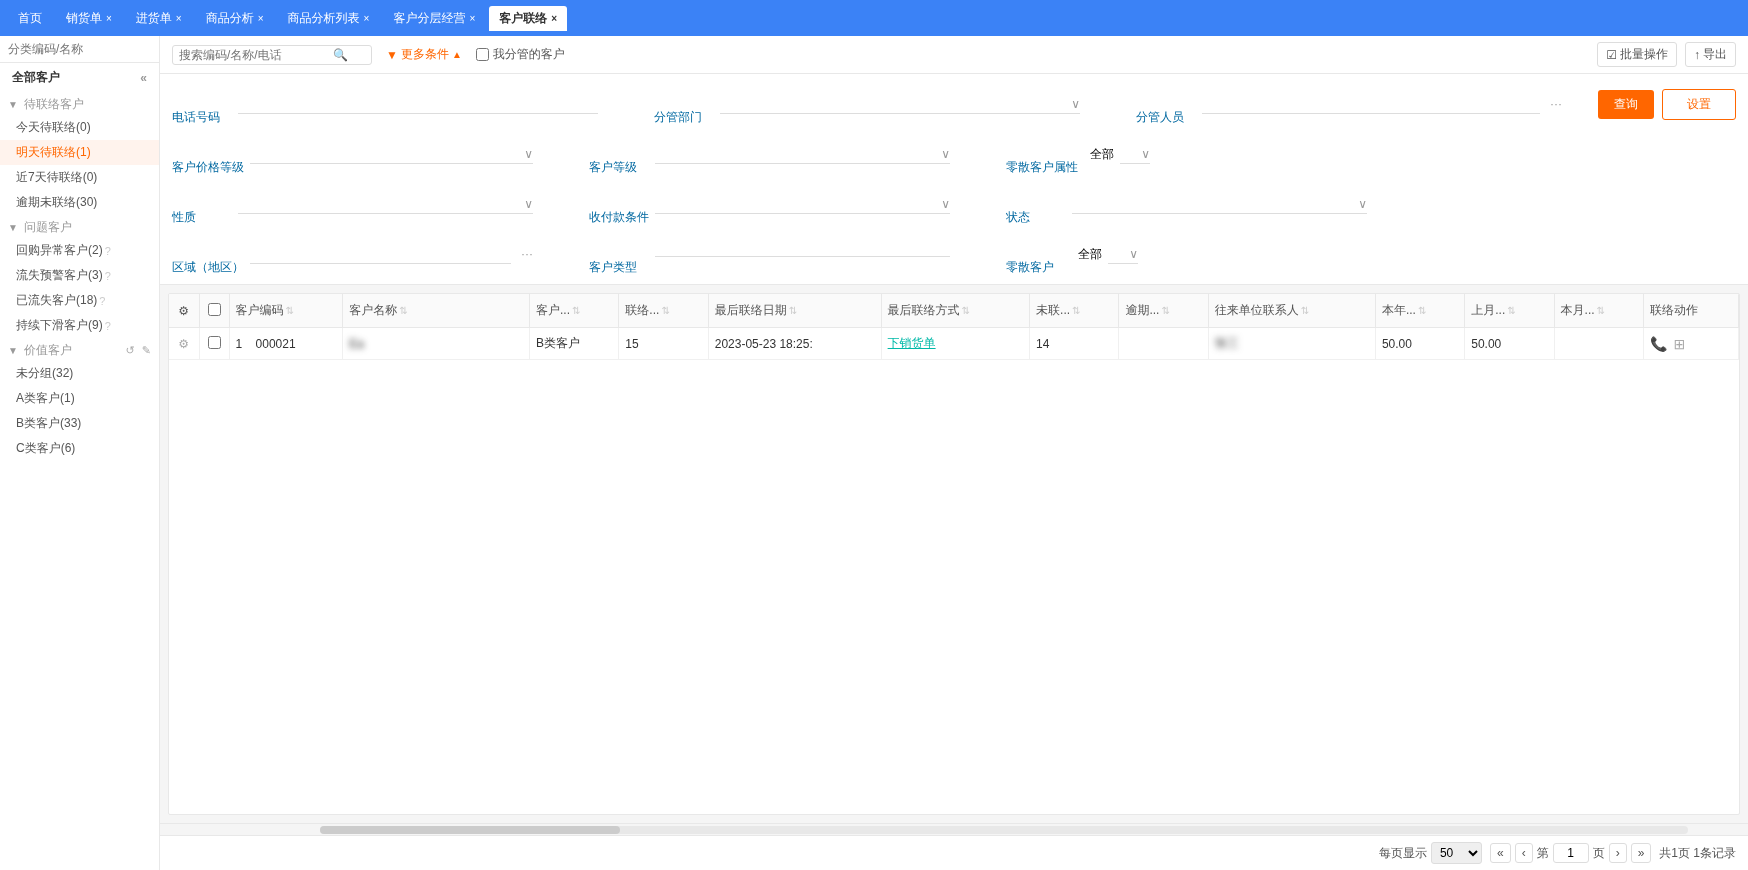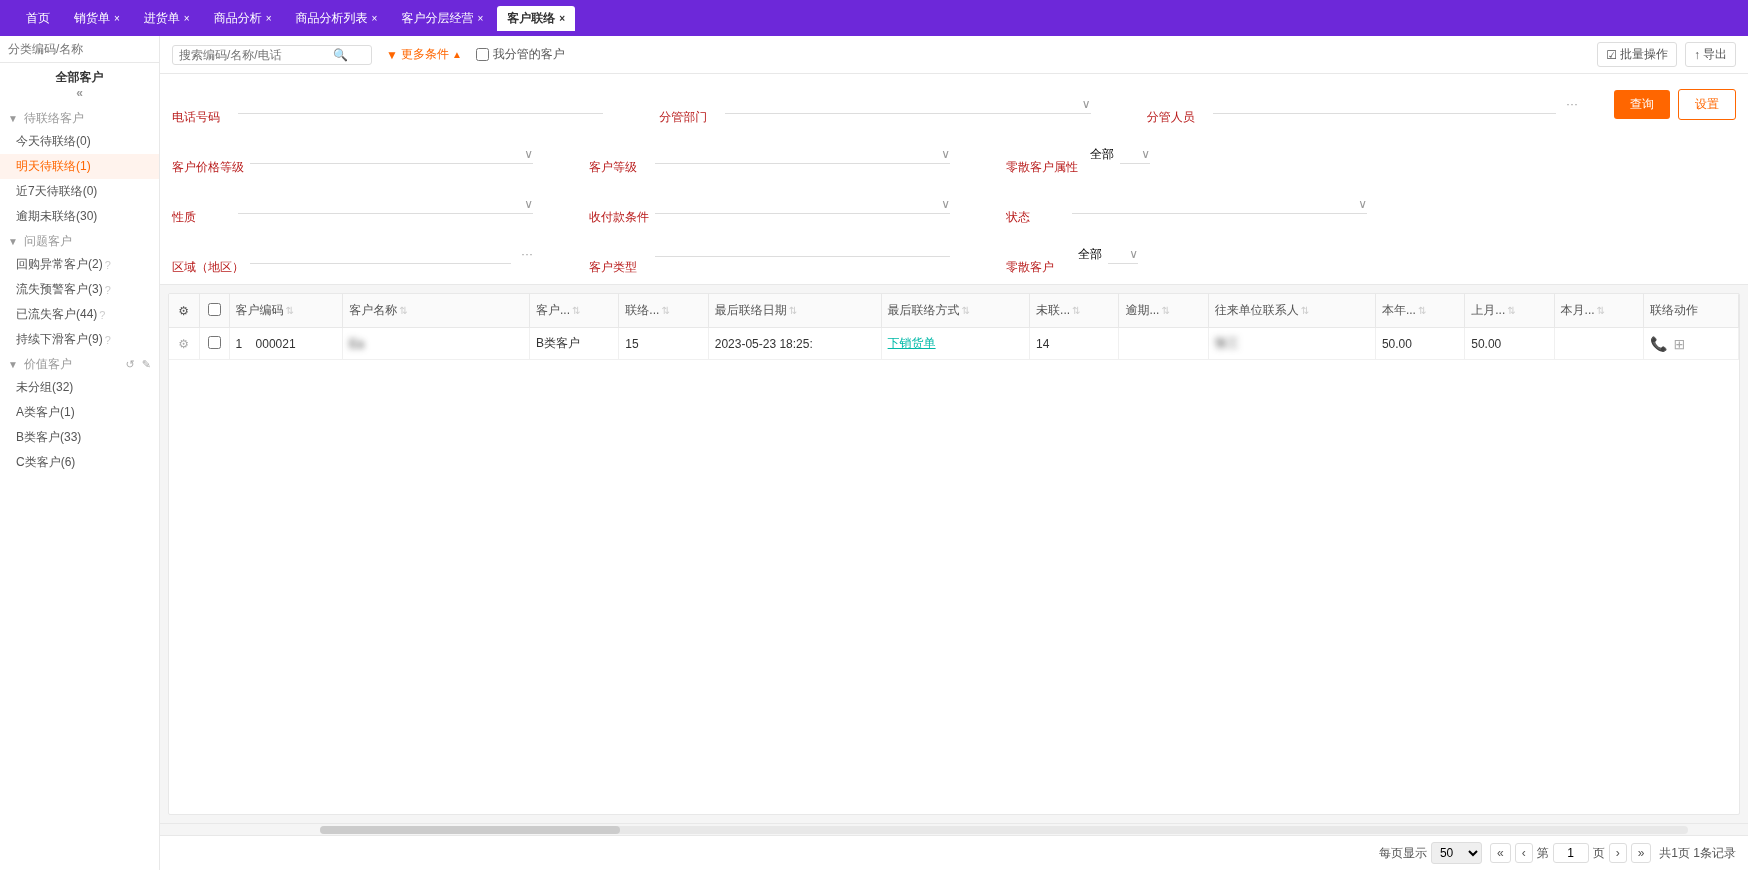--- a/index.html
+++ b/index.html
@@ -1,24 +1,24 @@
 <!DOCTYPE html>
 <html><head>
   <meta charset="utf-8">
   <style>
     * { box-sizing: border-box; margin: 0; padding: 0; font-family: 'Microsoft YaHei', Arial, sans-serif; font-size: 12px; }
     body { background: #f5f5f5; overflow: hidden; width: 1748px; height: 870px; }
 
     
     .top-nav {
-      background: #6d28d9;
+      background: #3b82f6;
       height: 36px;
       display: flex;
       align-items: center;
-      padding: 0 16px;
+      padding: 0 8px;
       gap: 4px;
     }
     .nav-item {
       color: #fff;
       padding: 4px 10px;
       cursor: pointer;
       border-radius: 3px;
       white-space: nowrap;
       display: flex; align-items: center; gap: 4px;
     }
@@ -50,25 +50,24 @@
       flex: 1;
       border: none;
       outline: none;
       font-size: 12px;
       color: #999;
     }
     .sidebar-section-header {
       display: flex;
       align-items: center;
       justify-content: space-between;
-      padding: 6px 4px;
+      padding: 6px 12px;
       font-weight: bold;
       color: #333;
       background: #fff;
-      flex-direction: column;
     }
     .sidebar-section-header .collapse-icon { color: #999; cursor: pointer; }
     .sidebar-group-label {
       padding: 4px 8px 2px 8px;
       color: #999;
       font-size: 11px;
       display: flex;
       align-items: center;
       gap: 4px;
     }
@@ -140,21 +139,21 @@
       margin-bottom: 6px;
     }
     .filter-row:last-child { margin-bottom: 0; }
     .filter-cell {
       display: flex;
       align-items: center;
       gap: 6px;
       flex: 1;
     }
     .filter-label {
-      color: #b91c1c;
+      color: #0369a1;
       white-space: nowrap;
       min-width: 60px;
       margin-top: 27px;
     }
     .filter-input {
       flex: 1;
       border: none;
       border-bottom: 1px solid #ddd;
       outline: none;
       padding: 2px 0;
@@ -176,21 +175,21 @@
       border: none;
       padding: 6px 16px;
       border-radius: 3px;
       cursor: pointer;
       white-space: nowrap;
     }
     .setting-btn {
       background: #fff;
       color: #ff6600;
       border: 1px solid #ff6600;
-      padding: 6px 16px;
+      padding: 6px 24px;
       border-radius: 3px;
       cursor: pointer;
       white-space: nowrap;
     }
     .dots { color: #999; margin-left: 4px; }
 
     
     .table-area {
       flex: 1;
       background: #fff;
@@ -345,21 +344,21 @@
     </div>
     <div class="sidebar-item">
       <span>回购异常客户(2)</span>
       <span class="info-icon">?</span>
     </div>
     <div class="sidebar-item">
       <span>流失预警客户(3)</span>
       <span class="info-icon">?</span>
     </div>
     <div class="sidebar-item">
-      <span>已流失客户(44)</span>
+      <span>已流失客户(18)</span>
       <span class="info-icon">?</span>
     </div>
     <div class="sidebar-item">
       <span>持续下滑客户(9)</span>
       <span class="info-icon">?</span>
     </div>
 
     <div class="sidebar-group-label">
       <span class="sidebar-triangle">▼</span>
       <span>价值客户</span>

